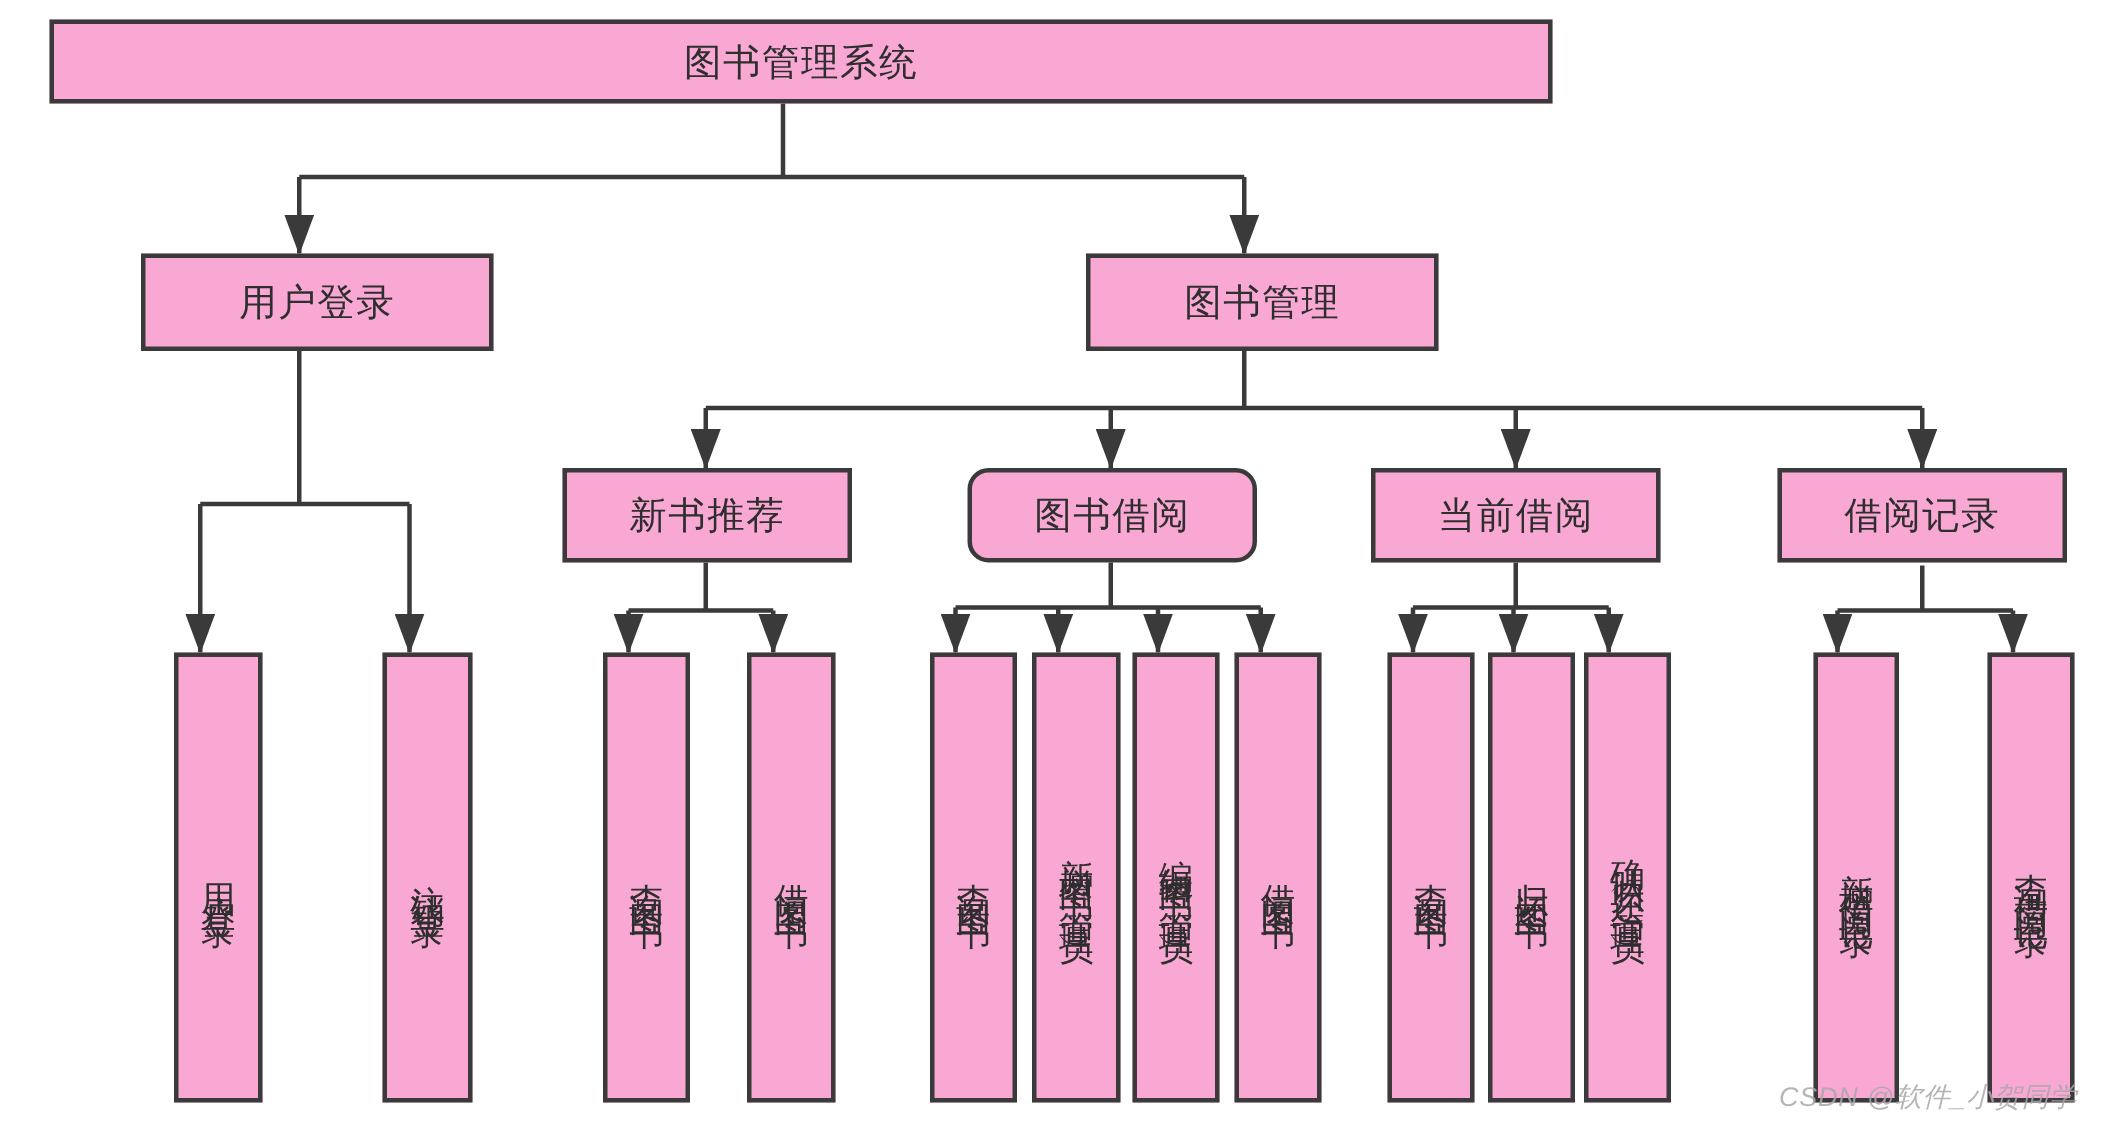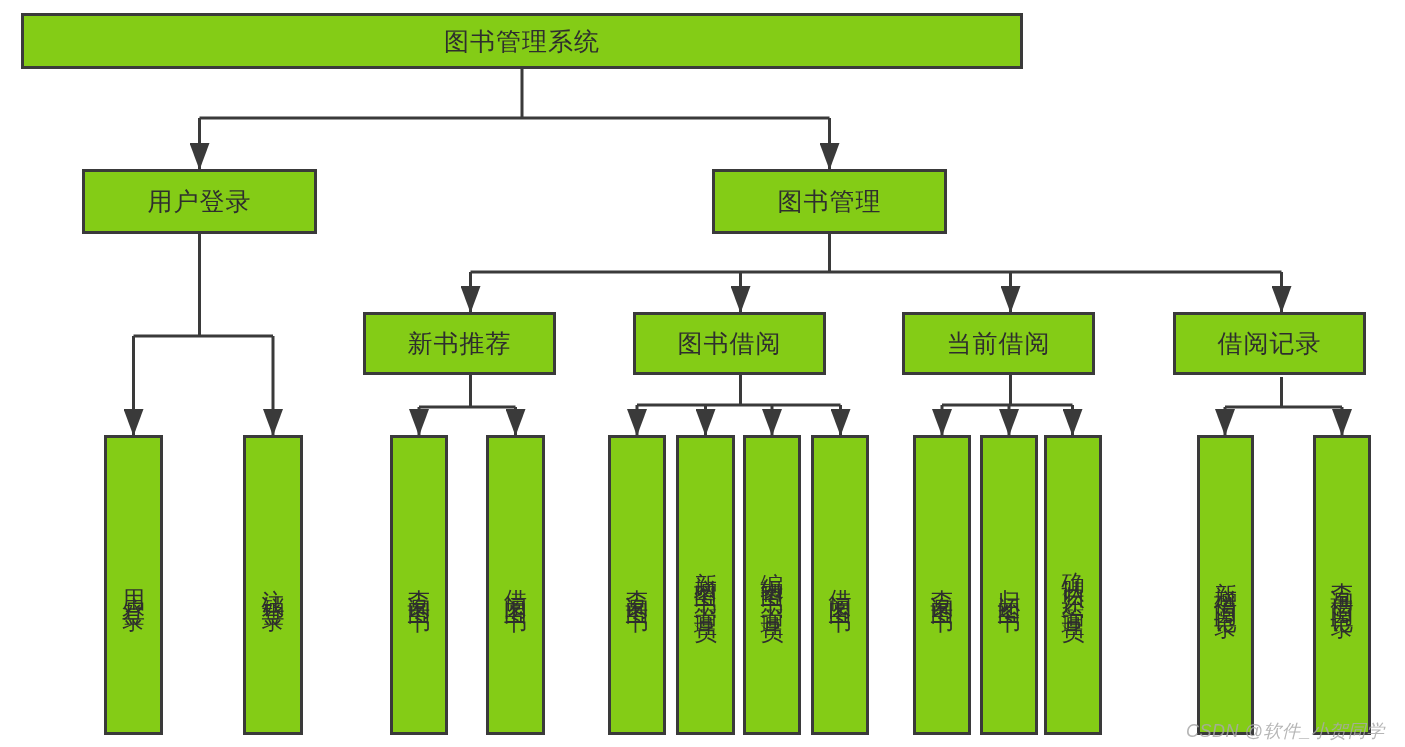--- a/index.html
+++ b/index.html
@@ -15,25 +15,26 @@
     background:var(--bg);
     overflow:hidden;
     font-family:"Liberation Sans", sans-serif;
     color:var(--text);
   }
   #connectors{position:absolute;left:0;top:0;}
   .node{
     position:absolute;
     box-sizing:border-box;
     border:3px solid var(--line);
-    background:#84cc16;
+    background:#f9a8d4;
     display:flex;
     align-items:center;
     justify-content:center;
     color:var(--text);
+    margin-left:12px;
   }
   .hbox{font-size:25px;letter-spacing:1px;}
   .vbox{
     top:435px;height:300px;
     writing-mode:vertical-rl;
     text-orientation:mixed;
     font-size:23px;
     letter-spacing:7px;
     line-height:1;
   }
@@ -98,21 +99,21 @@
     <line x1="1225" y1="407" x2="1225" y2="435" style="stroke:var(--line);" stroke-width="3" marker-end="url(#ah)"></line>
     <line x1="1342" y1="407" x2="1342" y2="435" style="stroke:var(--line);" stroke-width="3" marker-end="url(#ah)"></line>
   </svg>
 
   <div class="node hbox root">图书管理系统</div>
 
   <div class="node hbox lvl2" style="left:82px;">用户登录</div>
   <div class="node hbox lvl2" style="left:712px;">图书管理</div>
 
   <div class="node hbox lvl3" style="left:363px;">新书推荐</div>
-  <div class="node hbox lvl3" style="left:633px;">图书借阅</div>
+  <div class="node hbox lvl3" style="left:633px;border-radius:14px;">图书借阅</div>
   <div class="node hbox lvl3" style="left:902px;">当前借阅</div>
   <div class="node hbox lvl3" style="left:1173px;">借阅记录</div>
 
   <div class="node vbox" style="left:104px;width:59px;">用户登录</div>
   <div class="node vbox" style="left:243px;width:60px;">注销登录</div>
   <div class="node vbox" style="left:390px;width:58px;">查询图书</div>
   <div class="node vbox" style="left:486px;width:59px;">借阅图书</div>
   <div class="node vbox" style="left:608px;width:58px;">查询图书</div>
   <div class="node vbox" style="left:676px;width:59px;">新增图书（管理员）</div>
   <div class="node vbox" style="left:743px;width:58px;">编辑图书（管理员）</div>

